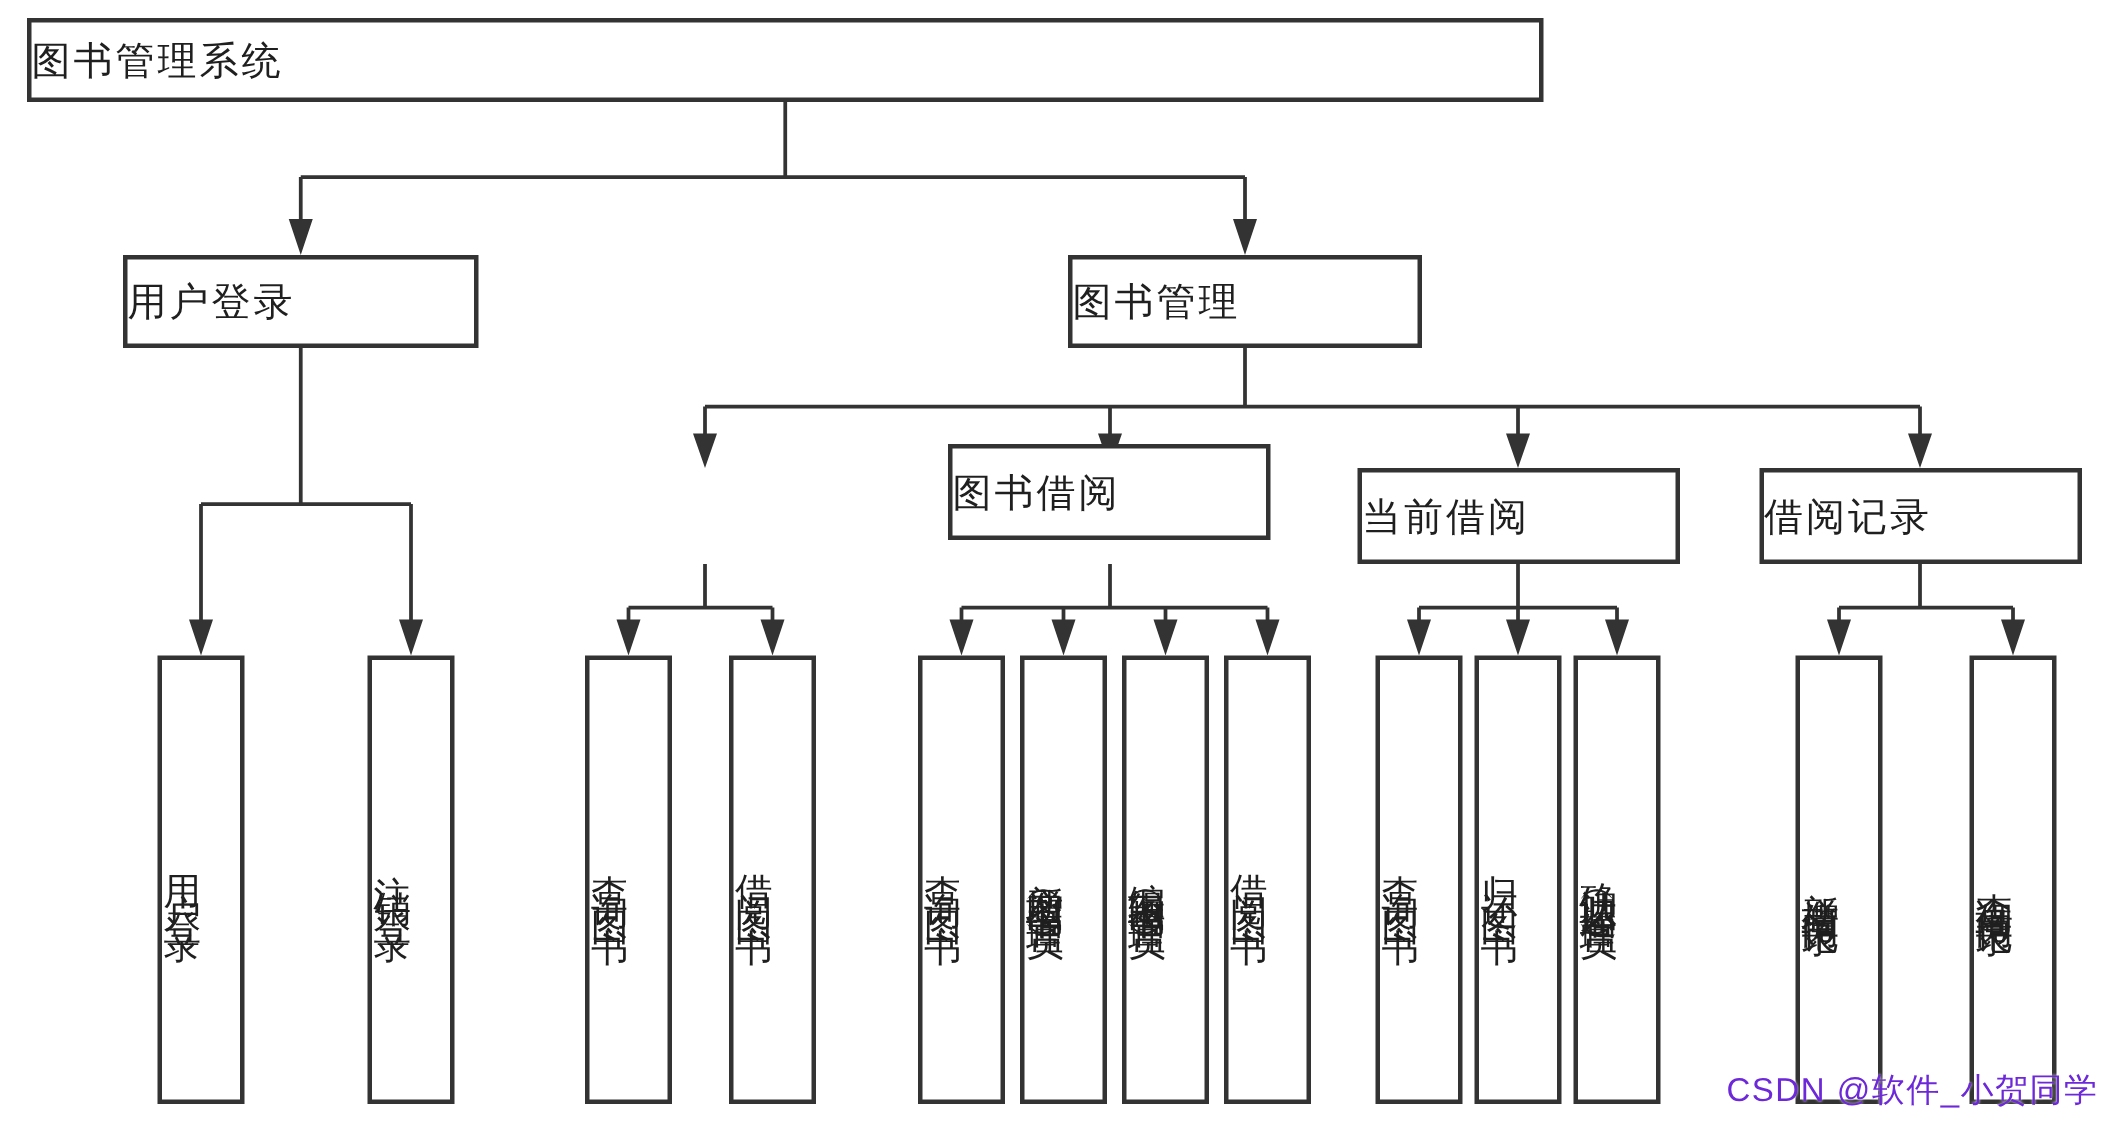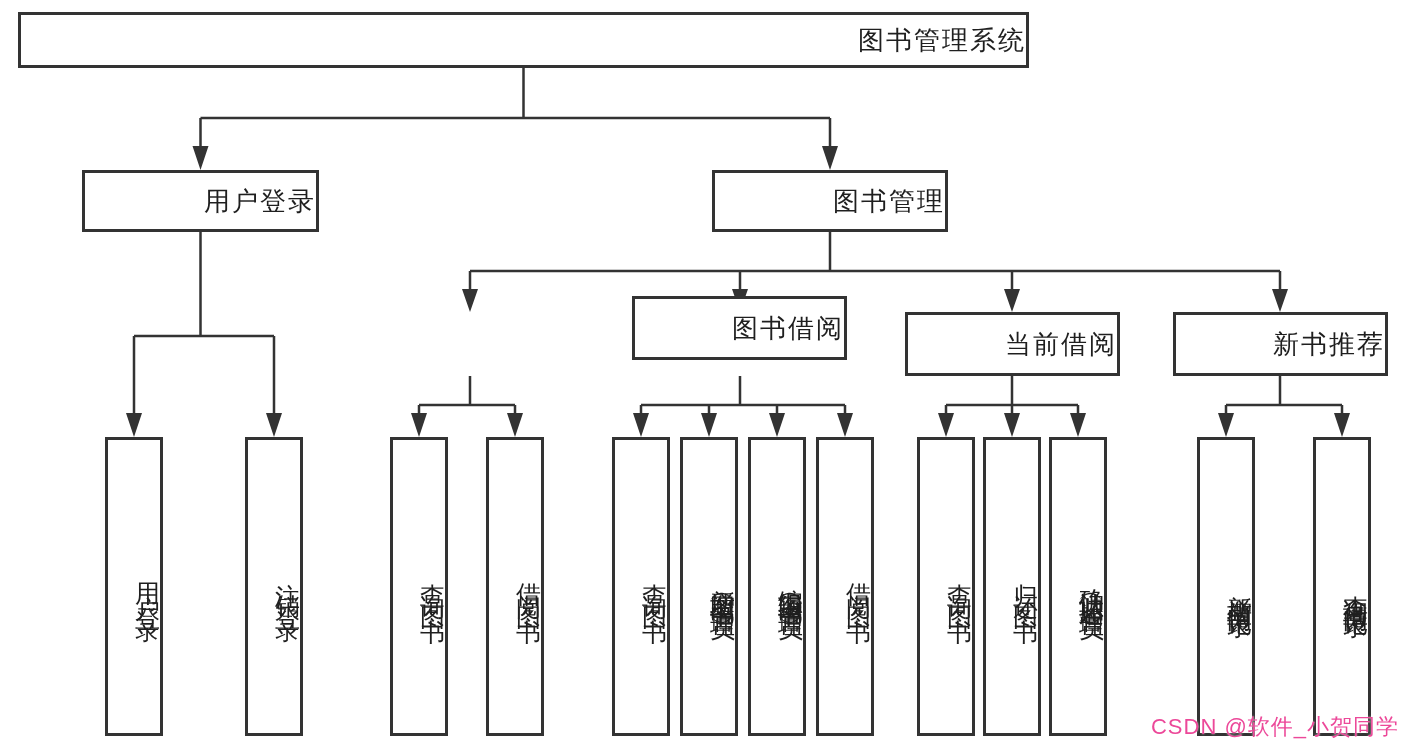--- a/index.html
+++ b/index.html
@@ -3,31 +3,31 @@
 <meta charset="utf-8">
 <style>
   html,body{margin:0;padding:0;background:#ffffff;}
   #canvas{
     position:relative;width:1405px;height:747px;background:#ffffff;overflow:hidden;
     font-family:"Liberation Sans","DejaVu Sans",sans-serif;
   }
   #wires{position:absolute;left:0;top:0;width:1405px;height:747px;}
   .box{
     position:absolute;box-sizing:border-box;border:3px solid #333333;background:#ffffff;
-    display:flex;align-items:center;justify-content:flex-end;color:#1f1f1f;
+    display:flex;align-items:center;justify-content:flex-start;color:#1f1f1f;
   }
   .hlabel{font-size:26px;letter-spacing:2px;white-space:nowrap;}
   .leaf .vlabel{
     writing-mode:vertical-rl;text-orientation:mixed;
     font-size:25px;letter-spacing:12px;line-height:1;white-space:nowrap;
   }
   .leaf.long .vlabel{letter-spacing:4px;}
   #watermark{
     position:absolute;right:6px;top:712px;z-index:10;
-    font-size:22px;color:#ec4899;letter-spacing:1px;white-space:nowrap;
+    font-size:22px;color:#6d28d9;letter-spacing:1px;white-space:nowrap;
     text-shadow:0 0 2px rgba(255,255,255,0.9);
   }
 </style>
 </head>
 <body>
 
 <div id="canvas">
 
   <svg id="wires" viewBox="0 0 1405 747" xmlns="http://www.w3.org/2000/svg">
     <g stroke="#333333" stroke-width="2.5" fill="none">
@@ -72,21 +72,21 @@
     <span class="hlabel">图书管理</span>
   </div>
 
   <div class="box" style="left:632px;top:296px;width:215px;height:64px">
     <span class="hlabel">图书借阅</span>
   </div>
   <div class="box" style="left:905px;top:312px;width:215px;height:64px">
     <span class="hlabel">当前借阅</span>
   </div>
   <div class="box" style="left:1173px;top:312px;width:215px;height:64px">
-    <span class="hlabel">新书推荐</span>
+    <span class="hlabel">借阅记录</span>
   </div>
 
   <div class="box leaf" style="left:105px;top:437px;width:58px;height:299px">
     <span class="vlabel">用户登录</span>
   </div>
   <div class="box leaf" style="left:245px;top:437px;width:58px;height:299px">
     <span class="vlabel">注销登录</span>
   </div>
 
   <div class="box leaf" style="left:390px;top:437px;width:58px;height:299px">

